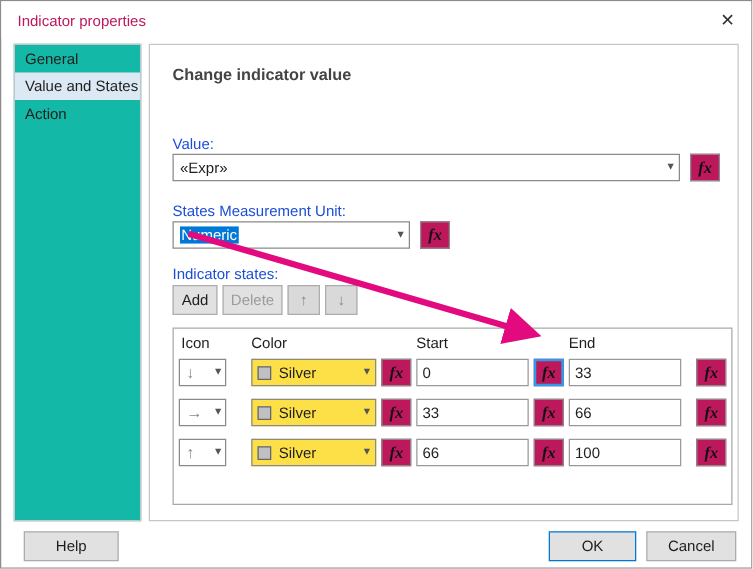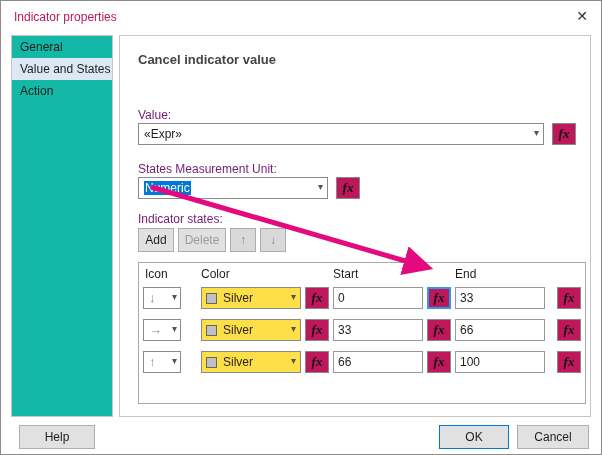--- a/index.html
+++ b/index.html
@@ -41,21 +41,21 @@
   .side-item.selected { background: #dce9f5; }
   
   .main {
     position: absolute; left: 118px; top: 34px; width: 472px; height: 382px;
     border: 1px solid #c6c6c6; background: #ffffff;
   }
   .heading {
     position: absolute; left: 18px; top: 16px; font-size: 13px;
     font-weight: bold; color: #444;
   }
-  .lbl { position: absolute; color: #701a75; }
+  .lbl { position: absolute; color: #1d4ed8; }
   
   .combo {
     position: absolute; height: 22px; border: 1px solid #8a8a8a;
     background: #ffffff; cursor: pointer; padding-left: 24px;
   }
   .combo .combo-text {
     position: absolute; left: 5px; top: 3px; right: 18px; overflow: hidden;
     white-space: nowrap; color: #1e1e1e;
   }
   .combo .combo-text .sel {
@@ -134,21 +134,21 @@
     <span class="close">✕</span>
   </div>
 
   <div class="sidebar">
     <div class="side-item">General</div>
     <div class="side-item selected">Value and States</div>
     <div class="side-item">Action</div>
   </div>
 
   <div class="main">
-    <div class="heading">Cancel indicator value</div>
+    <div class="heading">Change indicator value</div>
 
     <div class="lbl" style="left:18px; top:72px;">Value:</div>
     <div class="combo" style="left:18px; top:87px; width:406px;">
       <span class="combo-text">«Expr»</span>
       <span class="caret">▾</span>
     </div>
     <div class="fx-btn" style="left:432px; top:87px;">fx</div>
 
     <div class="lbl" style="left:18px; top:126px;">States Measurement Unit:</div>
     <div class="combo" style="left:18px; top:141px; width:190px;">

